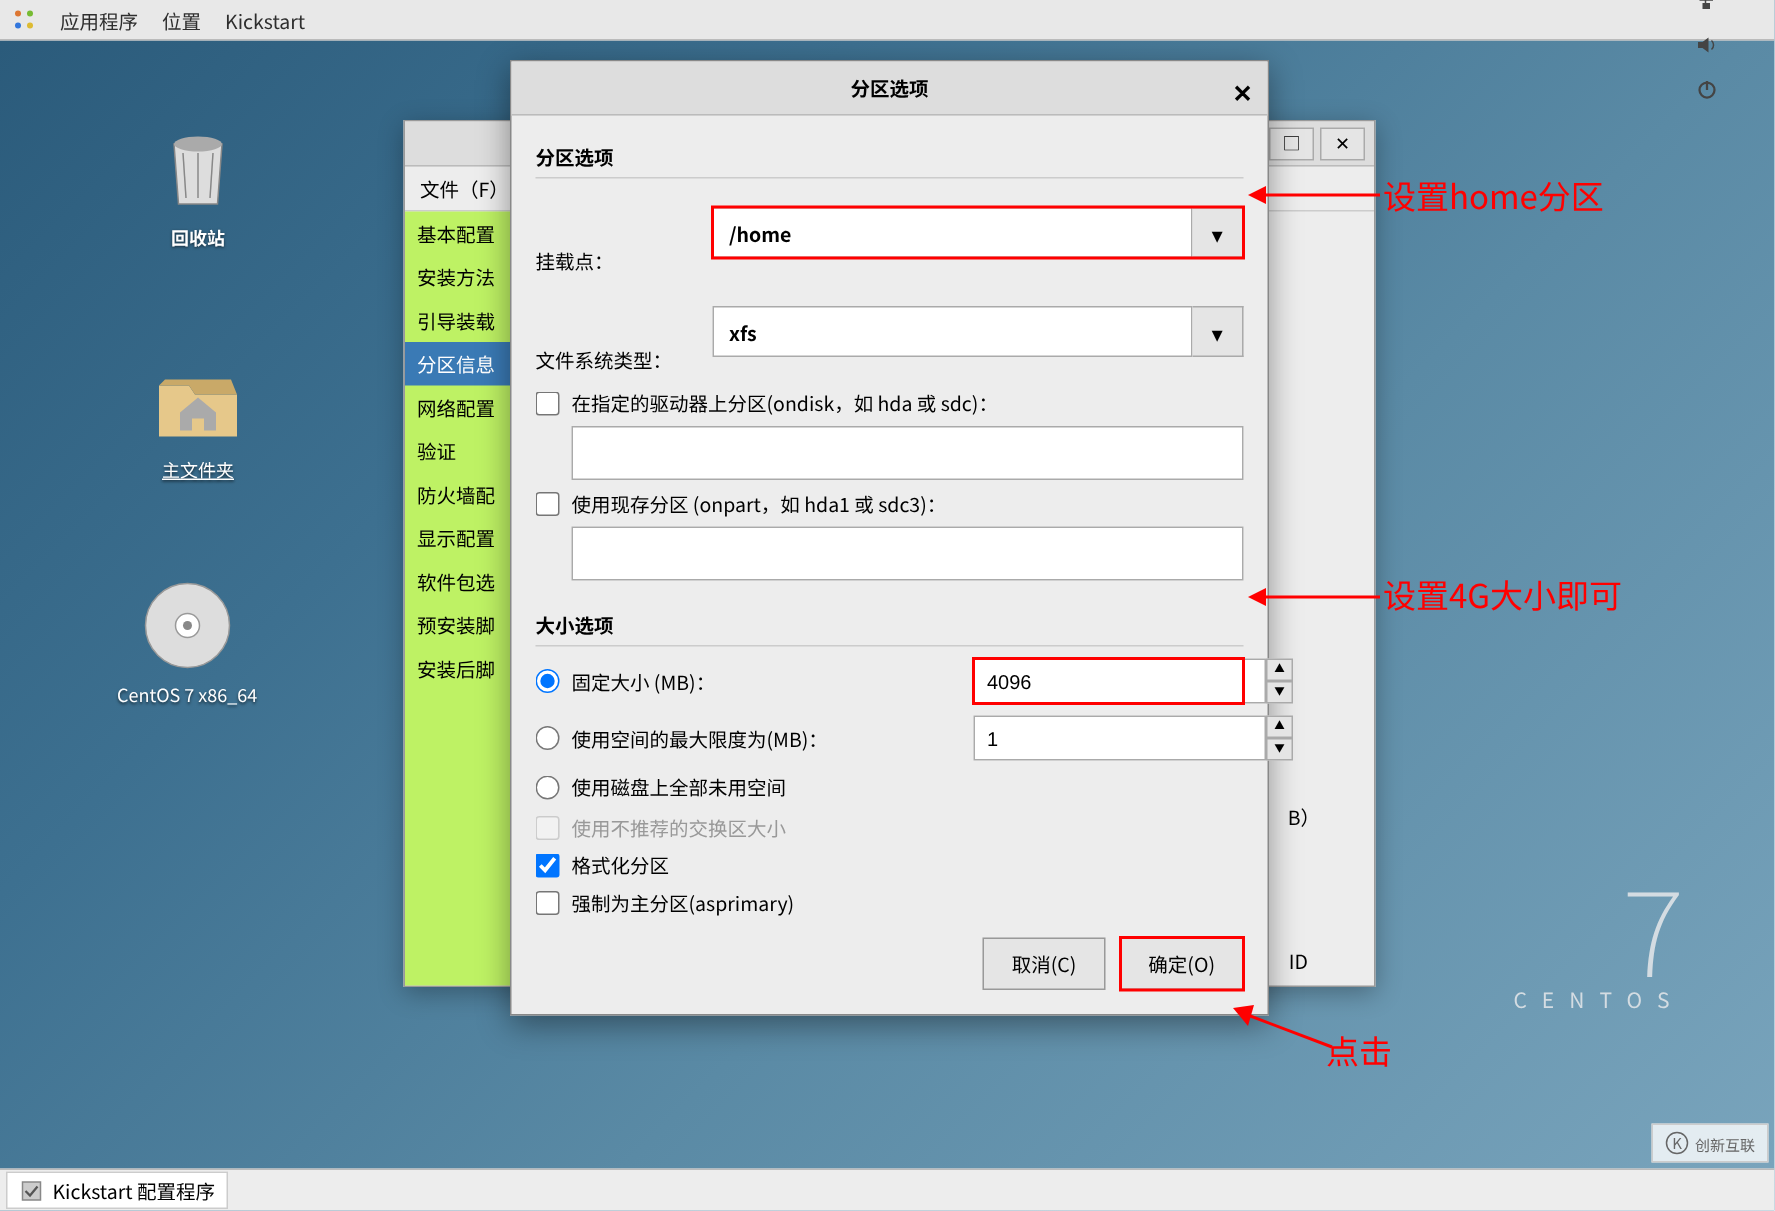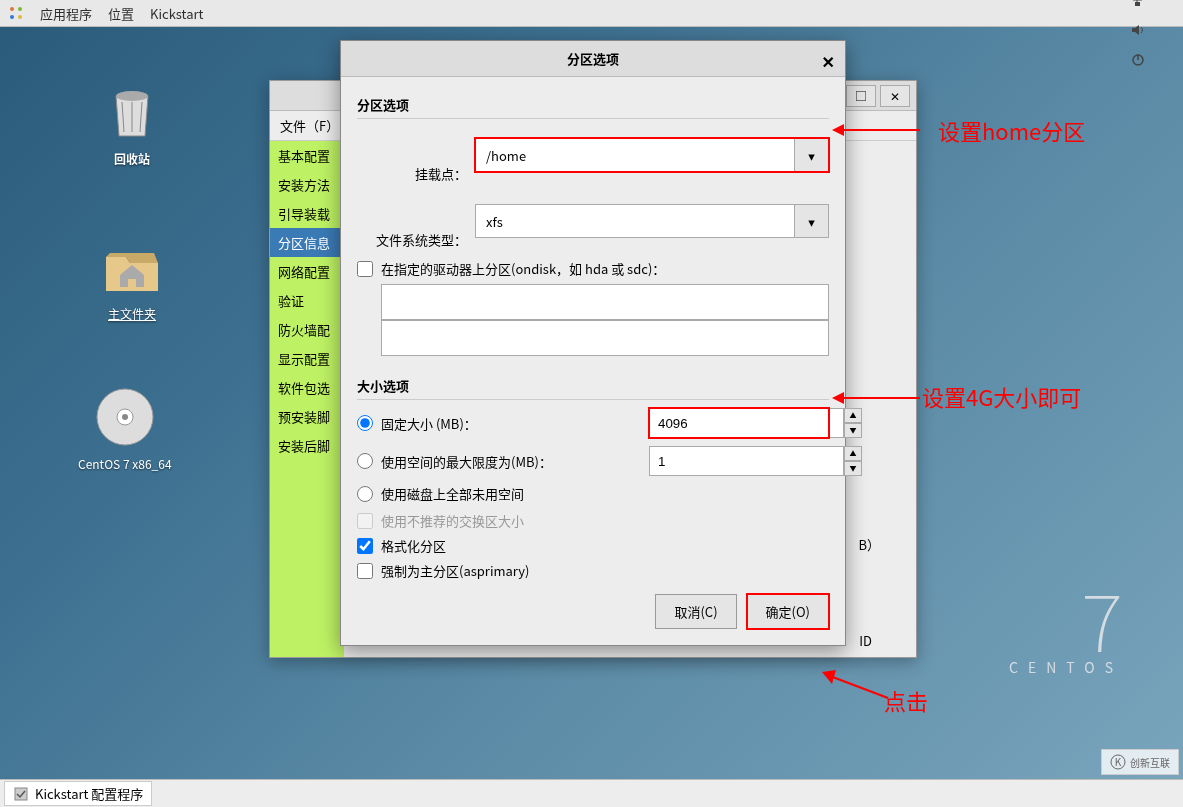--- a/index.html
+++ b/index.html
@@ -25,22 +25,22 @@
 .bg-menubar { height: 30px; display: flex; align-items: center; padding: 0 10px; border-bottom: 1px solid #ccc; }
 .bg-sidebar { position: absolute; left: 0; top: 60px; width: 74px; bottom: 0; background: #bef264; }
 .bg-sidebar-item { padding: 5px 8px; font-size: 13px; white-space: nowrap; overflow: hidden; }
 .bg-sidebar-item.active { background: #3a7ab5; color: white; }
 .dialog { position: absolute; left: 340px; top: 40px; width: 506px; background: #ededed; border: 1px solid #888; box-shadow: 0 6px 20px rgba(0,0,0,0.4); z-index: 50; }
 .dialog-title { height: 36px; display: flex; align-items: center; justify-content: center; position: relative; border-bottom: 1px solid #bbb; background: #ddd; font-weight: bold; }
 .dialog-close { position: absolute; right: 10px; top: 8px; font-size: 16px; cursor: pointer; }
 .dialog-body { padding: 10px 16px 16px; }
 .fieldset-label { font-weight: bold; padding: 8px 0 4px; border-bottom: 1px solid #ccc; margin-bottom: 8px; }
 .frow { display: flex; align-items: center; margin-bottom: 10px; gap: 8px; }
-.flabel { width: 110px; text-align: right; margin-top: 37px; }
-.combo { display: flex; flex: 1; }
+.flabel { width: 110px; text-align: left; margin-top: 37px; }
+.combo { display: flex; flex: 1; font-weight: bold; }
 .combo-input { flex: 1; border: 1px solid #aaa; background: white; padding: 7px 10px; height: 34px; }
 .combo-btn { width: 34px; height: 34px; border: 1px solid #aaa; border-left: none; background: #e5e5e5; display: flex; align-items: center; justify-content: center; }
 .chk-row { display: flex; align-items: center; gap: 8px; margin: 6px 0; }
 .chk { width: 16px; height: 16px; }
 .textbox { border: 1px solid #aaa; background: white; height: 36px; width: 100%; padding: 0 8px; }
 .textbox.indented { margin-left: 24px; width: calc(100% - 24px); }
 .radio-row { display: flex; align-items: center; gap: 8px; margin: 8px 0; }
 .radio { width: 16px; height: 16px; }
 .spinner { display: flex; width: 180px; margin-left: auto; }
 .spinner-input { flex: 1; border: 1px solid #aaa; background: white; padding: 5px 8px; height: 30px; }
@@ -183,20 +183,24 @@
         <div class="combo-btn">▾</div>
       </div>
     </div>
 
     <div class="chk-row">
       <input type="checkbox" class="chk" style="">
       <span>在指定的驱动器上分区(ondisk，如 hda 或 sdc)：</span>
     </div>
     <input class="textbox indented" style="">
 
+    <div class="chk-row">
+      <input type="checkbox" class="chk" style="">
+      <span>使用现存分区 (onpart，如 hda1 或 sdc3)：</span>
+    </div>
     <input class="textbox indented" style="">
 
     <div class="fieldset-label" style="margin-top:12px;">大小选项</div>
 
     <div class="radio-row">
       <input type="radio" name="sz" class="radio" checked="" style="">
       <span>固定大小 (MB)：</span>
       <div class="spinner highlight-red">
         <input class="spinner-input" value="4096" style="">
         <div class="spinner-btns">
@@ -242,21 +246,21 @@
       <div class="dialog-btn">取消(C)</div>
       <div class="dialog-btn highlight-red">确定(O)</div>
     </div>
   </div>
 </div>
 
 <svg class="arrow" style="left:832px; top:120px;" width="90" height="20">
     <line x1="88" y1="10" x2="8" y2="10" stroke="red" stroke-width="2"></line>
     <polygon points="0,10 12,4 12,16" fill="red"></polygon>
   </svg>
-<div class="annotation" style="left:922px; top:114px;margin-left:16px;">设置home分区</div>
+<div class="annotation" style="left:922px; top:114px;">设置home分区</div>
 
 <svg class="arrow" style="left:832px; top:388px;" width="90" height="20">
     <line x1="88" y1="10" x2="8" y2="10" stroke="red" stroke-width="2"></line>
     <polygon points="0,10 12,4 12,16" fill="red"></polygon>
   </svg>
 <div class="annotation" style="left:922px; top:380px;">设置4G大小即可</div>
 
 <svg class="arrow" style="left:822px; top:668px;" width="70" height="40">
     <line x1="66" y1="30" x2="8" y2="8" stroke="red" stroke-width="2"></line>
     <polygon points="0,4 14,2 10,16" fill="red"></polygon>

